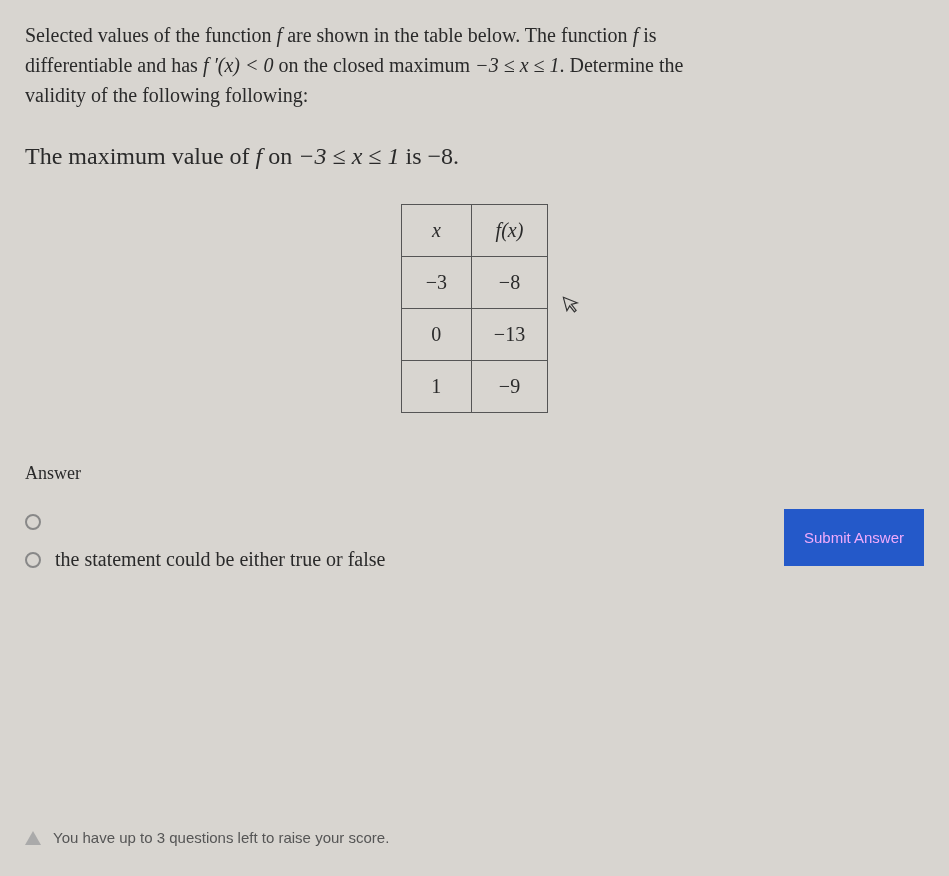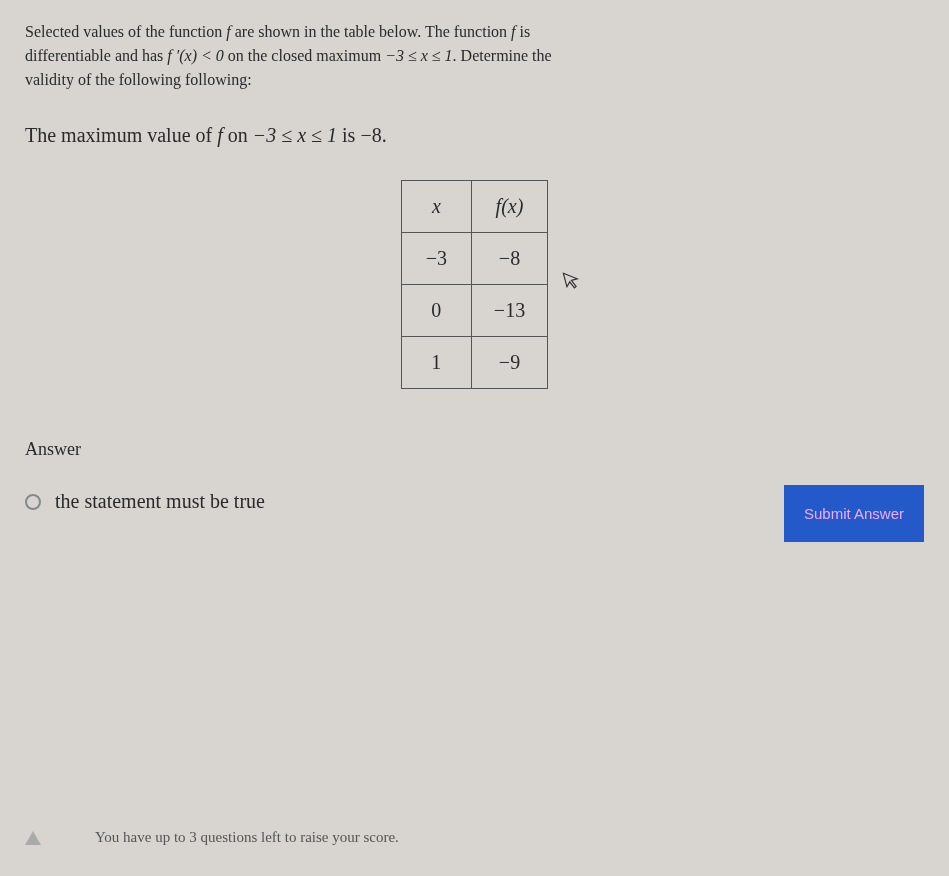--- a/index.html
+++ b/index.html
@@ -10,26 +10,26 @@
     body {
       font-family: Georgia, 'Times New Roman', serif;
       background: #d8d5d0;
       width: 949px;
       height: 876px;
       padding: 20px 25px;
       color: #2a2a2a;
       position: relative;
     }
     .question-text {
-      font-size: 16px;
+      font-size: 20px;
       line-height: 1.5;
       margin-bottom: 28px;
     }
     .statement-text {
-      font-size: 20px;
+      font-size: 24px;
       line-height: 1.5;
       margin-bottom: 30px;
     }
     .table-container {
       display: flex;
       justify-content: center;
       align-items: center;
       margin-bottom: 50px;
       position: relative;
     }
@@ -99,22 +99,21 @@
       margin-top: -5px;
     }
     .footer-note {
       position: absolute;
       bottom: 30px;
       left: 25px;
       display: flex;
       align-items: center;
       font-size: 15px;
       color: #555;
-      font-family: Liberation Serif, serif;
-      gap: 42px;
+      font-family: Liberation Sans, sans-serif;
     }
     .warning-icon {
       width: 0;
       height: 0;
       border-left: 8px solid transparent;
       border-right: 8px solid transparent;
       border-bottom: 14px solid #aaa;
       margin-right: 12px;
       position: relative;
     }
@@ -165,21 +164,24 @@
     </svg>
   </div>
 </div>
 
 <div class="answer-heading">Answer</div>
 
 <div class="options-container">
   <div class="options-list">
     <div class="option-row">
       <div class="radio-circle"></div>
-      <span class="option-label">the statement must be true</span>
+    </div>
+    <div class="option-row">
+      <div class="radio-circle"></div>
+      <span class="option-label">the statement could be either true or false</span>
     </div>
   </div>
   <button class="submit-button">Submit Answer</button>
 </div>
 
 <div class="footer-note">
   <div class="warning-icon"></div>
   <span>You have up to 3 questions left to raise your score.</span>
 </div>
 

